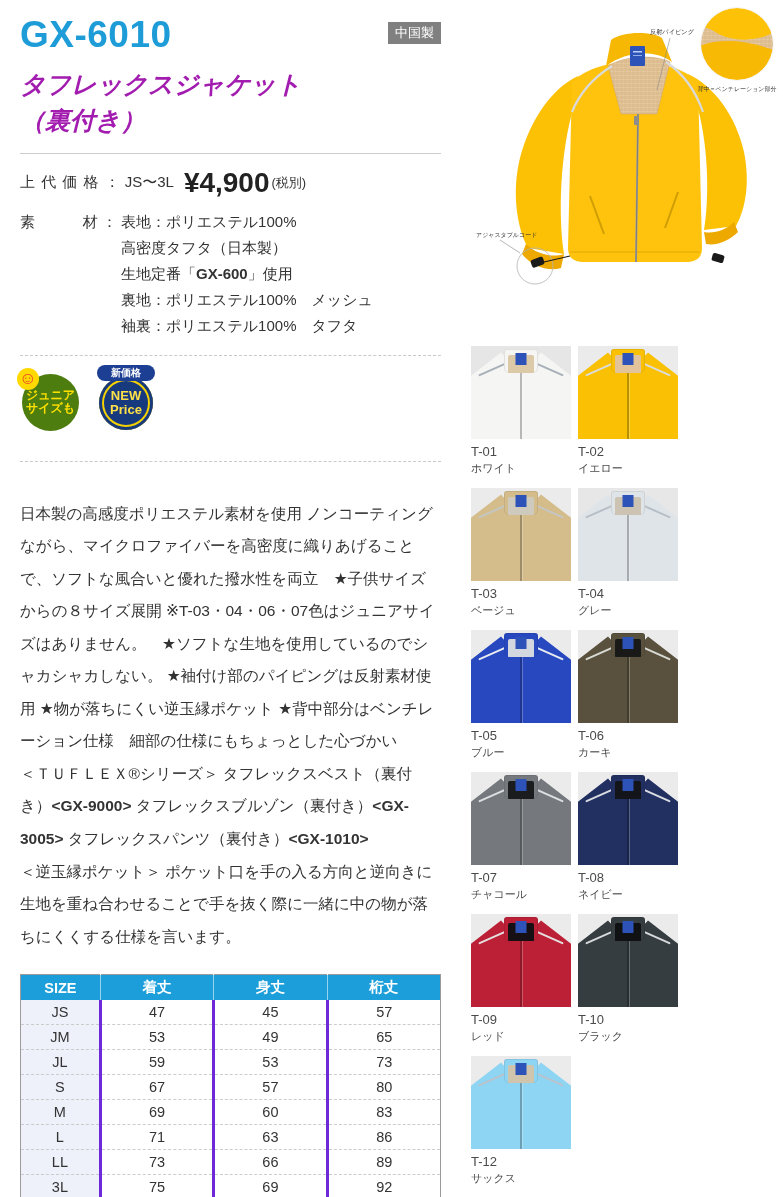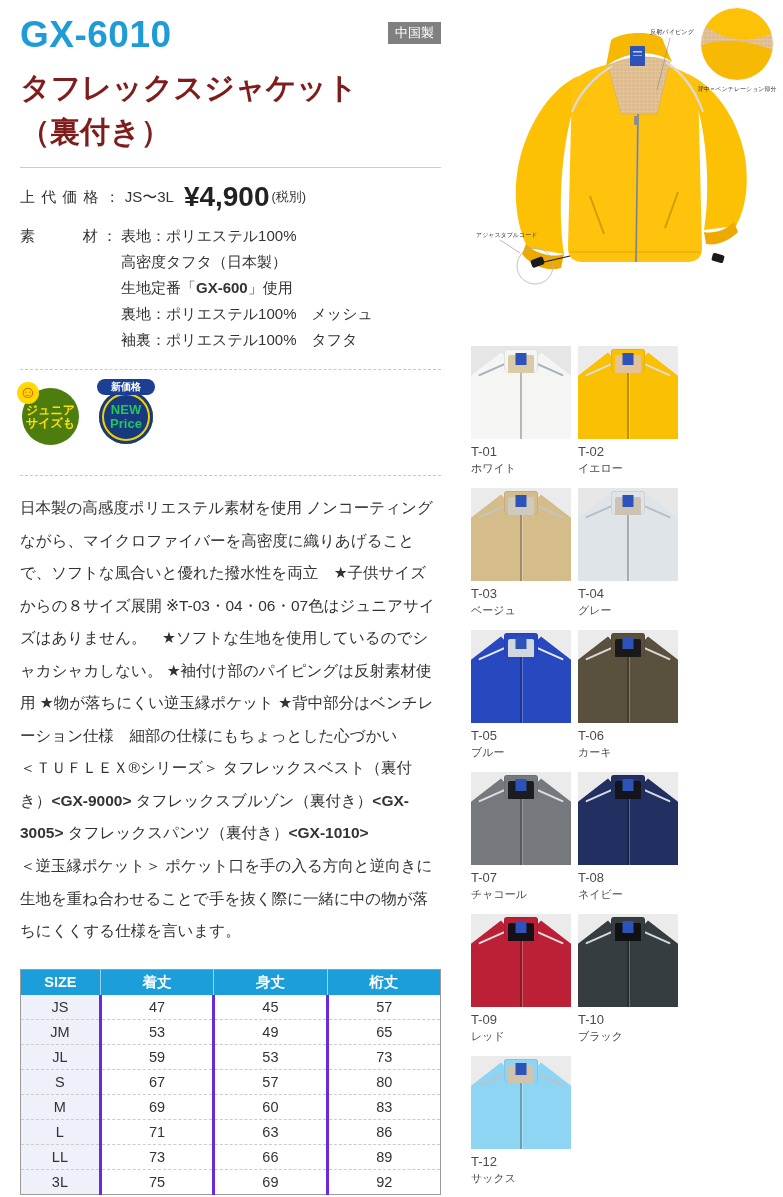--- a/index.html
+++ b/index.html
@@ -6,21 +6,21 @@
   body{
     width:783px;height:1197px;position:relative;background:#ffffff;
     font-family:"Liberation Sans","DejaVu Sans",sans-serif;color:#333;
     overflow:hidden;
   }
   
   .left-col{position:absolute;left:20px;top:0;width:421px;}
   .code-row{position:relative;padding-top:14px;}
   .product-code{margin:0;font-size:37px;font-weight:bold;color:#1e9cd8;letter-spacing:0.5px;}
   .origin-badge{position:absolute;right:0;top:22px;background:#808080;color:#fff;font-size:13px;padding:2px 7px;}
-  .product-name{margin-top:10px;font-size:30px;font-weight:bold;color:#7f1d1d;line-height:1.45;}
+  .product-name{margin-top:10px;font-size:25px;font-weight:bold;color:#a21caf;line-height:1.45;font-style:italic;}
   .rule{border:none;border-top:1px solid #ccc;margin:14px 0 0 0;}
   .price-row{margin-top:13px;display:flex;align-items:center;font-size:15px;white-space:nowrap;}
   .price-label{letter-spacing:1px;}
   .price-size{margin-left:4px;}
   .price-amount{font-size:28px;font-weight:bold;margin-left:10px;color:#222;}
   .price-tax{font-size:13px;margin-left:2px;}
   .material-row{display:flex;margin-top:10px;font-size:15px;line-height:26px;}
   .material-label{width:97px;flex:none;display:flex;justify-content:space-between;padding-right:4px;}
   .material-lines b{font-weight:bold;}
   .dashed{border:none;border-top:1px dashed #c9c9c9;margin:16px 0 0 0;}
@@ -30,22 +30,22 @@
      display:flex;flex-direction:column;align-items:center;justify-content:center;
      color:#ffe100;font-weight:bold;font-size:12px;line-height:13px;}
   .badge-junior .smiley{position:absolute;left:-5px;top:-6px;width:22px;height:22px;background:#ffd900;
      border-radius:50%;color:#e8402d;font-size:17px;line-height:21px;text-align:center;overflow:hidden;}
   .badge-new{position:relative;width:62px;height:76px;}
   .badge-new .np-tab{position:absolute;top:0;left:50%;transform:translateX(-50%);background:#1d3f93;color:#fff;
      font-size:10px;font-weight:bold;padding:1px 14px;border-radius:8px;white-space:nowrap;z-index:2;}
   .badge-new .np-circle{position:absolute;top:11px;left:50%;transform:translateX(-50%);width:54px;height:54px;
      border-radius:50%;background:#17397e;box-shadow:inset 0 0 0 3px #17397e, inset 0 0 0 5px #f4d100;
      display:flex;flex-direction:column;align-items:center;justify-content:center;
-     color:#22c55e;font-weight:bold;font-size:13px;line-height:14px;}
-  .description{margin-top:16px;font-size:15.5px;line-height:2.1;color:#333;}
+     color:#fde047;font-weight:bold;font-size:13px;line-height:14px;}
+  .description{margin-top:36px;font-size:15.5px;line-height:2.1;color:#333;}
   .description b{font-weight:bold;}
   
   .size-table{margin-top:21px;width:421px;border-collapse:collapse;font-size:14.5px;text-align:center;
      border:1px solid #9b9b9b;}
   .size-table th{background:#1b9ed9;color:#fff;font-weight:bold;padding:3px 0;
      border-right:1px solid rgba(255,255,255,0.55);}
   .size-table th:last-child{border-right:none;}
   .size-table td{padding:2px 0;height:20px;border-right:3px solid #6d28d9;border-bottom:1px dashed #cccccc;color:#333;}
   .size-table td:last-child{border-right:none;}
   .size-table tr:last-child td{border-bottom:none;}

